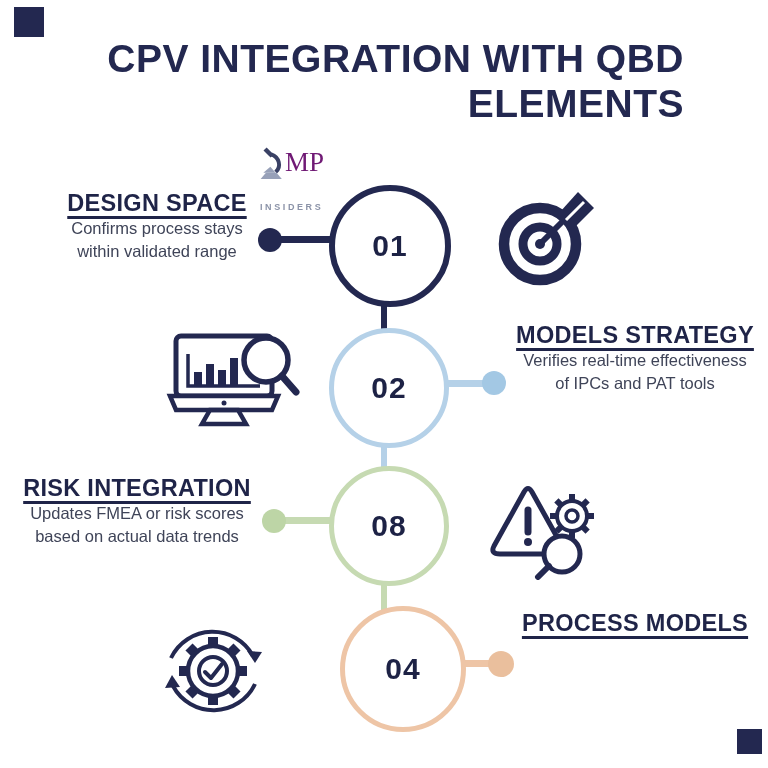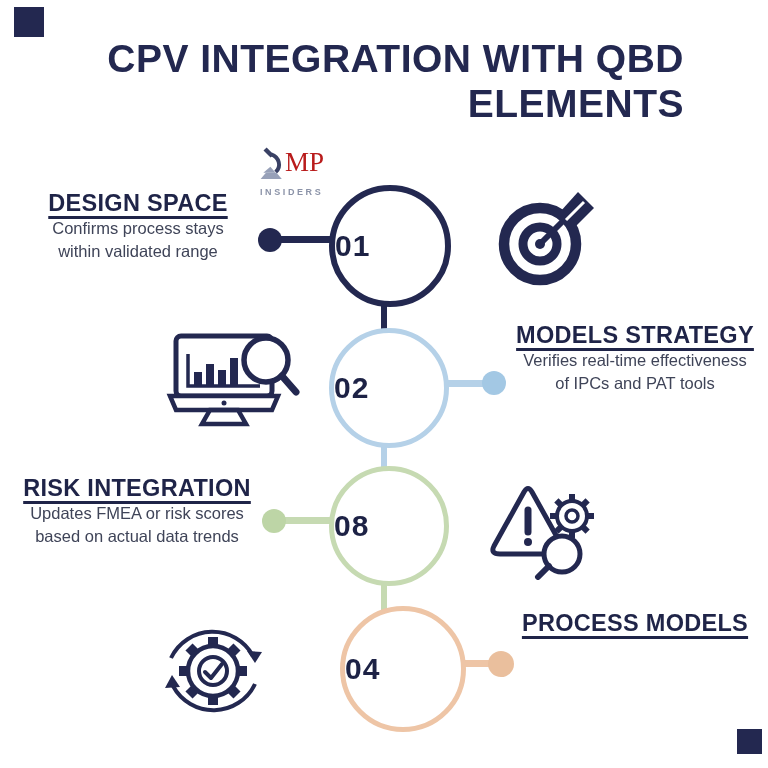--- a/index.html
+++ b/index.html
@@ -12,45 +12,45 @@
   .corner-br{left:737px;top:729px;width:25px;height:25px;}
 
   .title{
     position:absolute;left:84px;top:36px;width:600px;text-align:right;
     font-size:39px;font-weight:700;line-height:1.16;color:#232850;letter-spacing:.5px;
   }
 
   
   .logo{position:absolute;left:258px;top:146px;width:120px;z-index:2;}
   .logo-row{display:flex;align-items:flex-start;}
-  .logo-mp{font-family:"Liberation Serif",serif;font-size:27px;line-height:1;color:#b91c1c;margin-left:-3px;margin-top:3px;}
-  .logo-sub{font-size:9px;letter-spacing:2.6px;color:#8b93a8;font-weight:600;margin-top:1px;margin-left:2px;}
+  .logo-mp{font-family:"Liberation Serif",serif;font-size:27px;line-height:1;color:#701a75;margin-left:-3px;margin-top:3px;}
+  .logo-sub{font-size:9px;letter-spacing:2.6px;color:#8b93a8;font-weight:600;margin-top:16px;margin-left:2px;}
 
   
   .vline{position:absolute;width:6px;z-index:1;}
   .hline{position:absolute;height:7px;z-index:1;}
   .dot{position:absolute;border-radius:50%;z-index:3;}
   .circle{
     position:absolute;border-radius:50%;background:#fff;z-index:2;
-    display:flex;align-items:center;
+    display:flex;align-items:center;justify-content:center;
   }
   .circle .num{font-size:30px;font-weight:700;color:#1d2245;letter-spacing:1px;}
   .c1{left:329px;top:185px;width:110px;height:110px;border:6px solid #232850;}
   .c2{left:329px;top:328px;width:110px;height:110px;border:5px solid #b5d1e8;}
   .c3{left:329px;top:466px;width:110px;height:110px;border:5px solid #c6dab2;}
   .c4{left:340px;top:606px;width:116px;height:116px;border:5px solid #eec5a6;}
 
   
   .tblock{position:absolute;text-align:center;z-index:2;}
   .step-heading{
     font-size:23.5px;font-weight:700;color:#1f2448;letter-spacing:.3px;
     text-decoration:underline;text-decoration-thickness:2.5px;text-underline-offset:5px;
   }
   .step-body{font-size:16.5px;line-height:1.38;color:#3f4458;white-space:pre-line;}
-  .tb1{left:4px;top:190px;width:268px;}
+  .tb1{left:23px;top:190px;width:268px;}
   .tb2{left:502px;top:322px;width:266px;}
   .tb3{left:4px;top:475px;width:266px;}
   .tb4{left:502px;top:610px;width:266px;}
 
   .icon{position:absolute;z-index:2;}
 </style>
 </head>
 <body>
 
 <div id="canvas">

